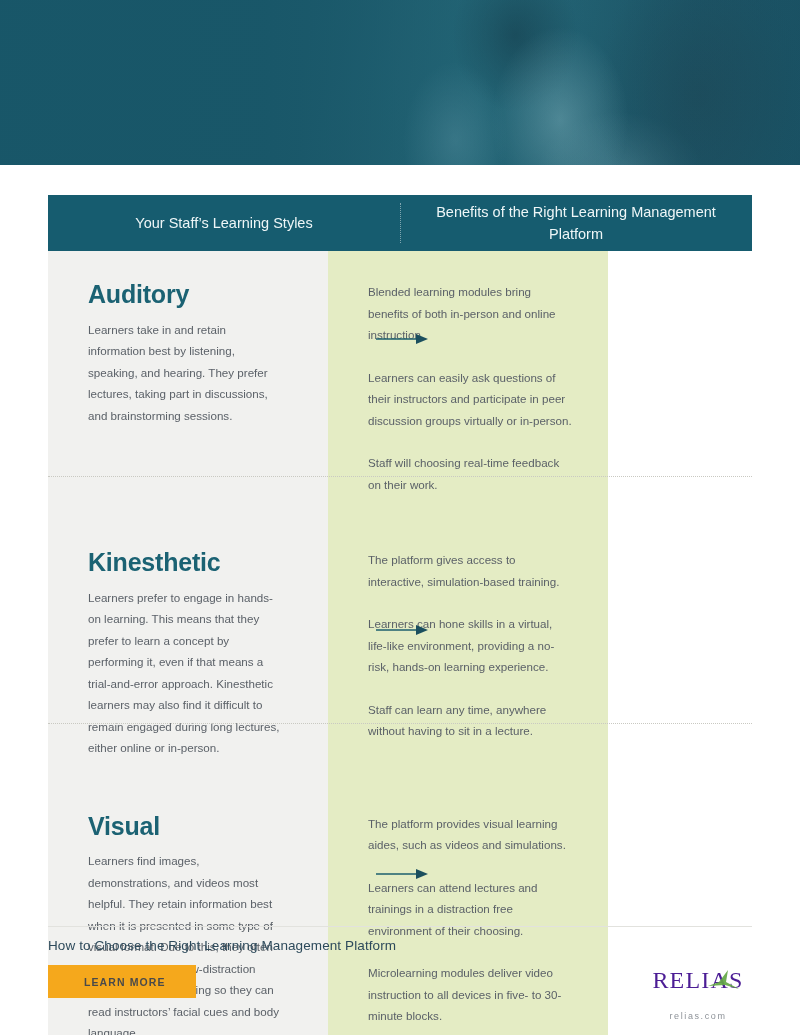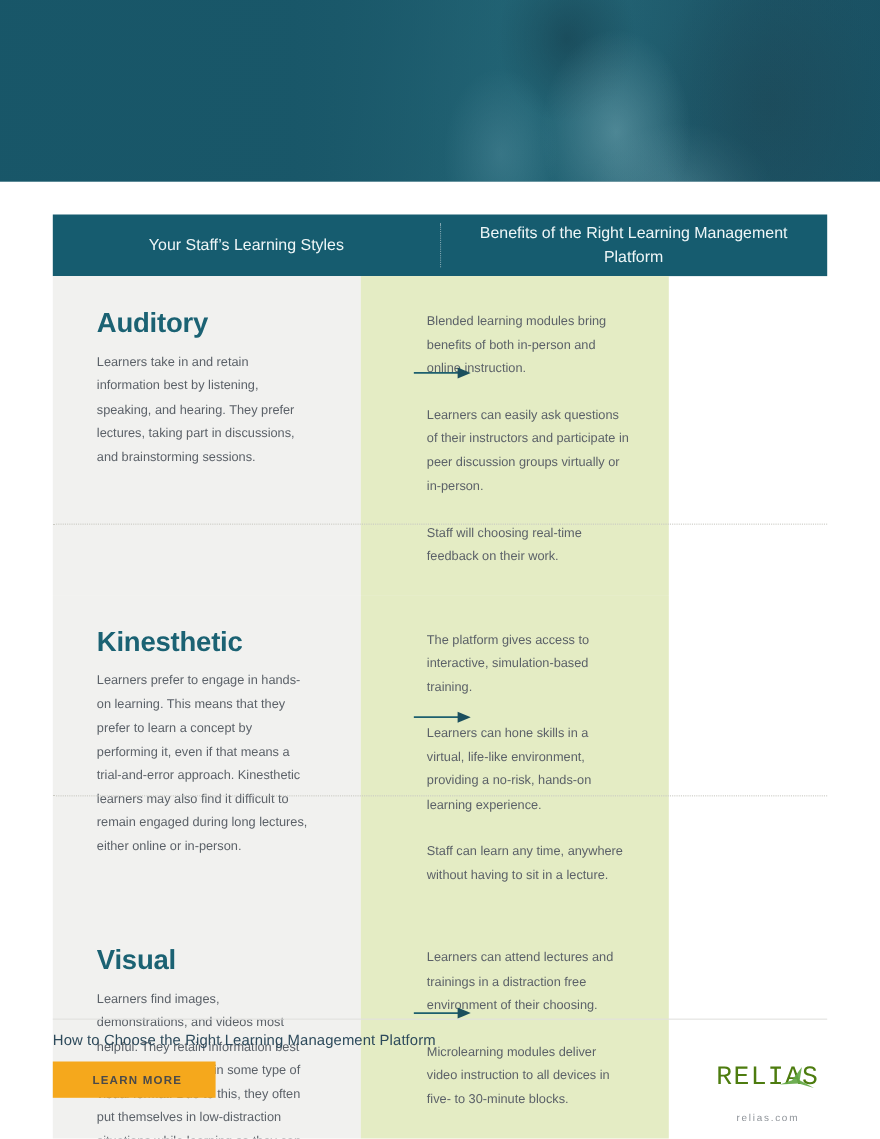--- a/index.html
+++ b/index.html
@@ -98,21 +98,21 @@
   .cell {
     box-sizing: border-box;
     width: 280px;
   }
   .cell.left {
     background: #f1f1ef;
     padding: 30px 48px 24px 40px;
   }
   .cell.right {
     background: #e4ecc4;
-    padding: 30px 36px 24px 60px;
+    padding: 30px 36px 24px 40px;
   }
   .row-divider {
     position: absolute;
     left: 0;
     right: 0;
     height: 0;
     border-top: 1px dotted #c9c9c2;
     z-index: 3;
   }
 
@@ -187,23 +187,23 @@
   .logo-wrap {
     position: absolute;
     right: 42px;
     top: 968px;
     width: 120px;
     text-align: center;
   }
   .logo-mark {
     position: relative;
     display: inline-block;
-    font-family: Liberation Mono, monospace;
+    font-family: Liberation Serif, serif;
     font-size: 24px;
-    color: #4d7c0f;
+    color: #4c1d95;
     letter-spacing: 1.2px;
     line-height: 1;
   }
   .logo-swoosh {
     position: absolute;
     right: 4px;
     top: 1px;
     width: 34px;
     height: 22px;
     pointer-events: none;
@@ -265,20 +265,21 @@
         <polygon points="40,1 52,6 40,11" fill="#1b4f5e"></polygon>
       </svg>
     </div>
 
     <div class="row">
       <div class="cell left">
         <div class="style-name">Visual</div>
         <p class="style-desc">Learners find images, demonstrations, and videos most helpful. They retain information best when it is presented in some type of visual format. Due to this, they often put themselves in low-distraction situations while learning so they can read instructors’ facial cues and body language.</p>
       </div>
       <div class="cell right">
+        <p class="benefit">The platform provides visual learning aides, such as videos and simulations.</p>
         <p class="benefit">Learners can attend lectures and trainings in a distraction free environment of their choosing.</p>
         <p class="benefit">Microlearning modules deliver video instruction to all devices in five- to 30-minute blocks.</p>
       </div>
       <svg class="arrow" style="top:85px;" viewBox="0 0 52 12">
         <line x1="0" y1="6" x2="42" y2="6" stroke="#1d5f6e" stroke-width="1.6"></line>
         <polygon points="40,1 52,6 40,11" fill="#1b4f5e"></polygon>
       </svg>
     </div>
 
   <div class="row-divider" style="top: 225px;"></div>

